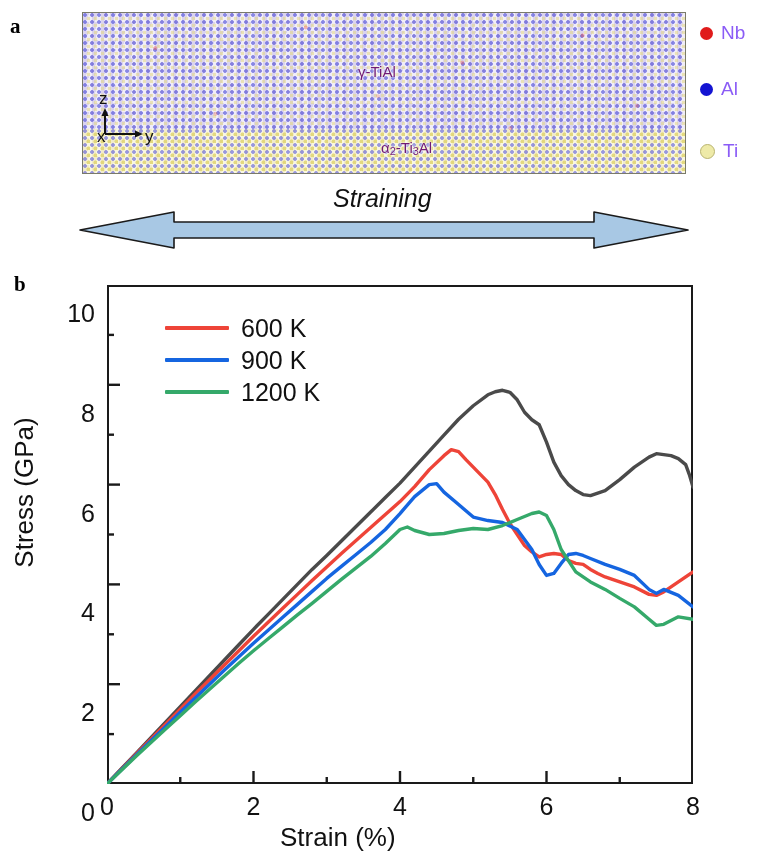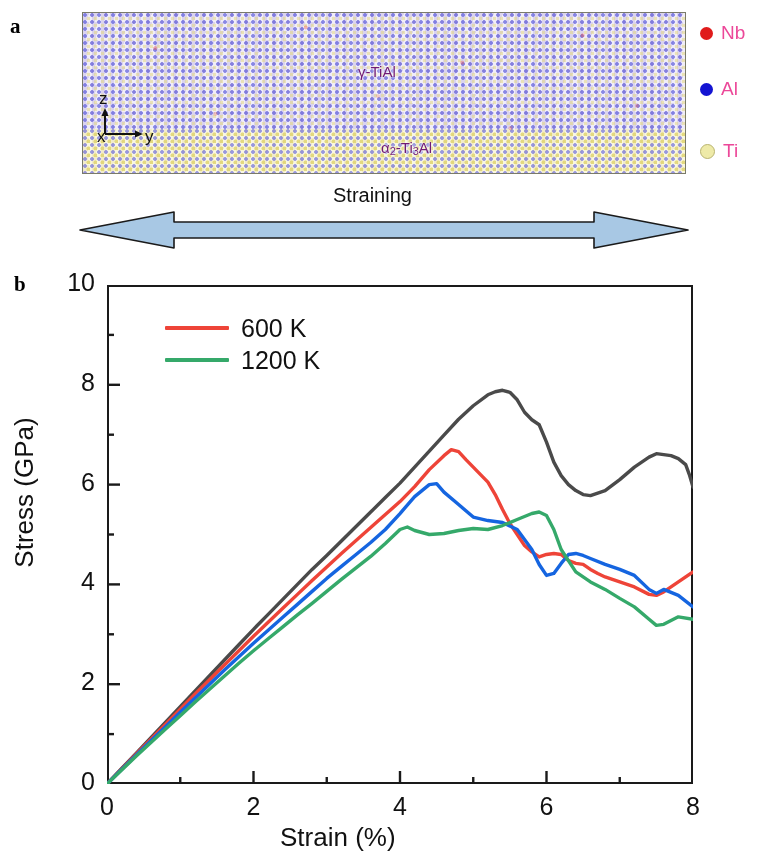--- a/index.html
+++ b/index.html
@@ -48,34 +48,34 @@
   .sub{font-size:11px;vertical-align:-2px;}
 
   
   #axes-triad{position:absolute;left:95px;top:88px;width:70px;height:68px;}
   #axes-triad svg{display:block;}
 
   
   #atom-legend{position:absolute;left:700px;top:12px;width:69px;height:160px;}
   .alegend-row{position:absolute;left:0;display:flex;align-items:center;gap:8px;}
   .alegend-dot{width:13px;height:13px;border-radius:50%;display:inline-block;}
-  .alegend-txt{font-size:19px;color:#ec4899;}
+  .alegend-txt{font-size:19px;color:#8b5cf6;}
 
   
-  #strain-label{position:absolute;left:333px;top:184px;font-size:20px;color:#111;}
+  #strain-label{position:absolute;left:333px;top:184px;font-size:25px;color:#111;font-style:italic;}
   #strain-arrow{position:absolute;left:78px;top:208px;width:612px;height:44px;}
 
   
   #chart-wrap{position:absolute;left:0;top:262px;width:769px;height:589px;}
   #plot-frame{position:absolute;left:107px;top:23px;width:586px;height:499px;
        border:2.4px solid #1a1a1a;box-sizing:border-box;background:#fff;}
   #plot-svg{position:absolute;left:107px;top:23px;width:586px;height:499px;}
 
   .ytick-label{position:absolute;right:0;font-size:25px;color:#111;
-       text-align:right;width:44px;}
+       text-align:right;width:44px;margin-top:31px;}
   .xtick-label{position:absolute;font-size:25px;color:#111;text-align:center;
        width:44px;}
   #ylabel{position:absolute;left:-96px;top:215px;width:240px;text-align:center;
        font-size:26px;color:#111;transform:rotate(-90deg);}
   #xlabel{position:absolute;left:280px;top:560px;font-size:26px;color:#111;}
 
   
   #chart-legend{position:absolute;left:165px;top:50px;}
   .clegend-row{display:flex;align-items:center;height:32px;gap:12px;}
   .clegend-line{width:64px;height:4.5px;display:inline-block;border-radius:1px;}
@@ -176,17 +176,21 @@
 
   <div id="ylabel">Stress (GPa)</div>
   <div id="xlabel">Strain (%)</div>
 
   <div id="chart-legend">
       <div class="clegend-row">
         <span class="clegend-line" style="background: rgb(238, 68, 56);"></span>
         <span class="clegend-txt">600 K</span>
       </div>
       <div class="clegend-row">
+        <span class="clegend-line" style="background: rgb(21, 101, 224);"></span>
+        <span class="clegend-txt">900 K</span>
+      </div>
+      <div class="clegend-row">
         <span class="clegend-line" style="background: rgb(53, 169, 106);"></span>
         <span class="clegend-txt">1200 K</span>
       </div>
     </div>
 </div>
 
 </body></html>

